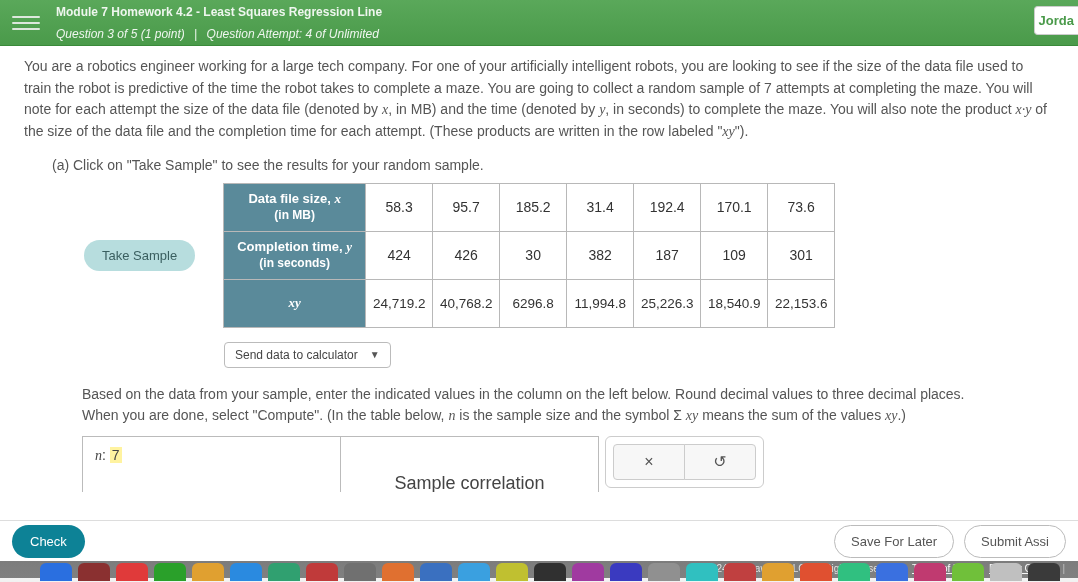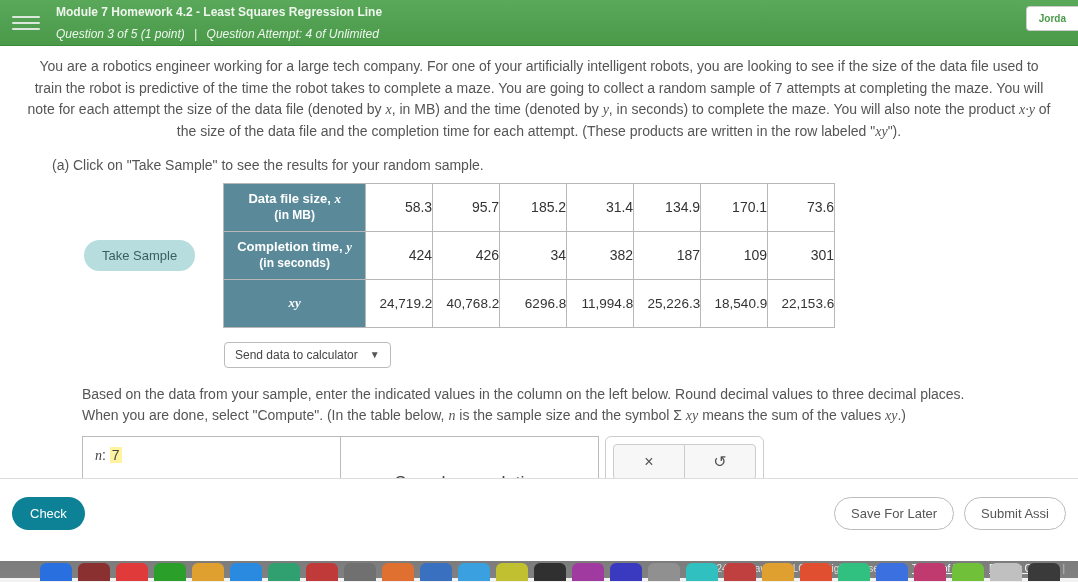--- a/index.html
+++ b/index.html
@@ -23,27 +23,27 @@
     }
     .hamburger span { display: block; height: 2px; background: #dde8dd; border-radius: 1px; }
     .header-titles { display: flex; flex-direction: column; gap: 8px; }
     .module-title { font-size: 12px; font-weight: bold; color: #eef6ee; }
     .question-line { font-size: 12px; color: #eef6ee; font-style: italic; }
     .question-line .sep { margin: 0 6px; }
     .user-badge {
       position: absolute; right: 0; top: 6px;
       background: #fff; color: #4a9a4a;
       border-radius: 4px 0 0 4px;
-      padding: 6px 12px;
-      font-size: 10px; font-weight: bold;
+      padding: 6px 4px;
+      font-size: 13px; font-weight: bold;
       border: 1px solid #ccc; border-right: none;
     }
 
     .content { padding: 10px 24px 0 24px; height: 446px; overflow: hidden; color: #444; }
-    .problem-text { font-size: 14px; line-height: 1.55; color: #555; text-align: center; }
+    .problem-text { font-size: 14px; line-height: 1.55; color: #555; }
     .problem-text .ital { font-style: italic; font-family: 'Times New Roman', serif; }
     .part-a { margin: 14px 0 10px 28px; font-size: 14px; color: #555; }
 
     .sample-row { display: flex; align-items: center; gap: 28px; margin-left: 60px; }
     .take-sample-btn {
       background: #b7ddde; color: #3a5f60;
       border: none; border-radius: 18px;
       padding: 8px 18px; font-size: 13px;
       cursor: pointer;
     }
@@ -56,21 +56,21 @@
       padding: 0;
       height: 48px;
     }
     table.data th {
       background: #5a8a9a; color: #fff; font-weight: bold;
       width: 142px; font-size: 13px; line-height: 1.25;
       padding: 6px 8px;
     }
     table.data th .sub { font-size: 12px; }
     table.data th .var { font-style: italic; font-family: 'Times New Roman', serif; }
-    table.data td { width: 67px; color: #333; font-size: 14px; text-align: right; }
+    table.data td { width: 67px; color: #333; font-size: 14px; }
     table.data tr:last-child td { font-size: 13.5px; }
 
     .send-btn {
       margin: 14px 8px 10px 200px;
       border: 1px solid #bbb; border-radius: 4px;
       background: #fff; color: #444;
       padding: 5px 10px; font-size: 12px;
       display: inline-flex; align-items: center; gap: 12px;
       cursor: pointer;
     }
@@ -97,24 +97,24 @@
       width: 72px; height: 36px;
       border: 1px solid #ccc; border-radius: 4px;
       background: #f7f7f7;
       display: flex; align-items: center; justify-content: center;
       font-size: 16px; color: #555; cursor: pointer;
     }
     .tool-btn + .tool-btn { border-left: 1px solid #ccc; margin-left: -1px; border-radius: 0 4px 4px 0;}
     .tool-btn:first-child{ border-radius: 4px 0 0 4px;}
 
     .footer-bar {
-      position: absolute; bottom: 35px; left: 0; right: 0;
+      position: absolute; bottom: 21px; left: 0; right: 0;
       border-top: 1px solid #ddd;
       background: #fff;
-      height: 69px;
+      height: 41px;
       display: flex; align-items: center;
       padding: 0 12px;
     }
     .check-btn {
       background: #0d8296; color: #fff;
       border: none; border-radius: 18px;
       padding: 9px 18px; font-size: 13px; font-weight: 500;
       cursor: pointer;
     }
     .footer-spacer { flex: 1; }
@@ -184,32 +184,32 @@
       <tbody>
           <tr>
         <th>
           <span>Data file size, </span><span class="var">x</span><br>
           <span class="sub">(in MB)</span>
         </th>
         <td>58.3</td>
         <td>95.7</td>
         <td>185.2</td>
         <td>31.4</td>
-        <td>134.9</td>
+        <td>192.4</td>
         <td>170.1</td>
         <td>73.6</td>
       </tr>
       <tr>
         <th>
           <span>Completion time, </span><span class="var">y</span><br>
           <span class="sub">(in seconds)</span>
         </th>
         <td>424</td>
         <td>426</td>
-        <td>34</td>
+        <td>30</td>
         <td>382</td>
         <td>187</td>
         <td>109</td>
         <td>301</td>
       </tr>
       <tr>
         <th><span class="var">xy</span></th>
         <td>24,719.2</td>
         <td>40,768.2</td>
         <td>6296.8</td>

